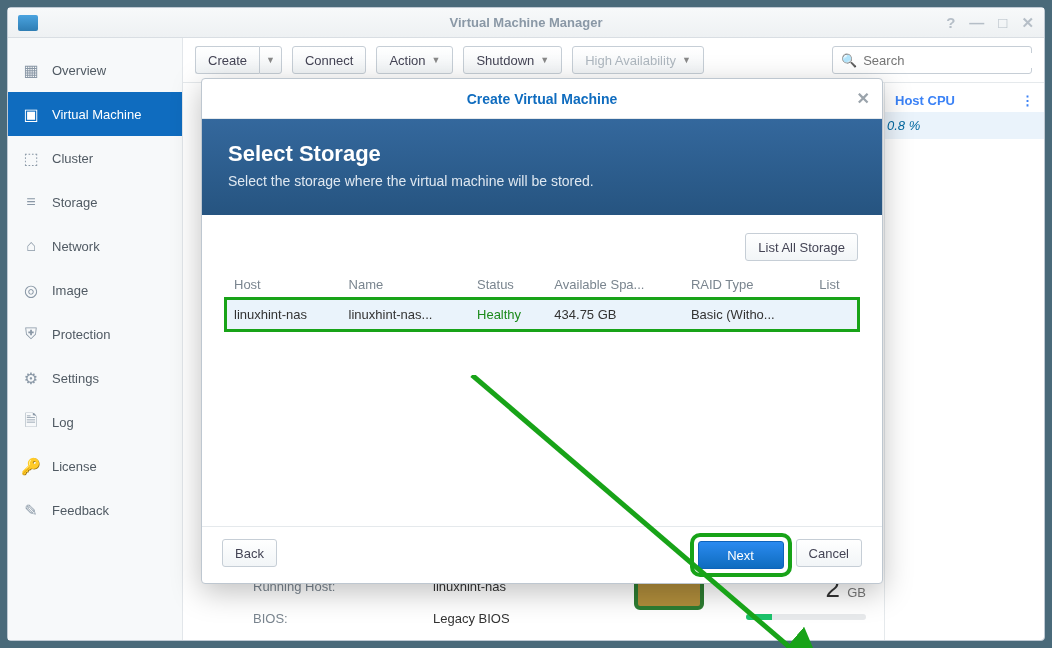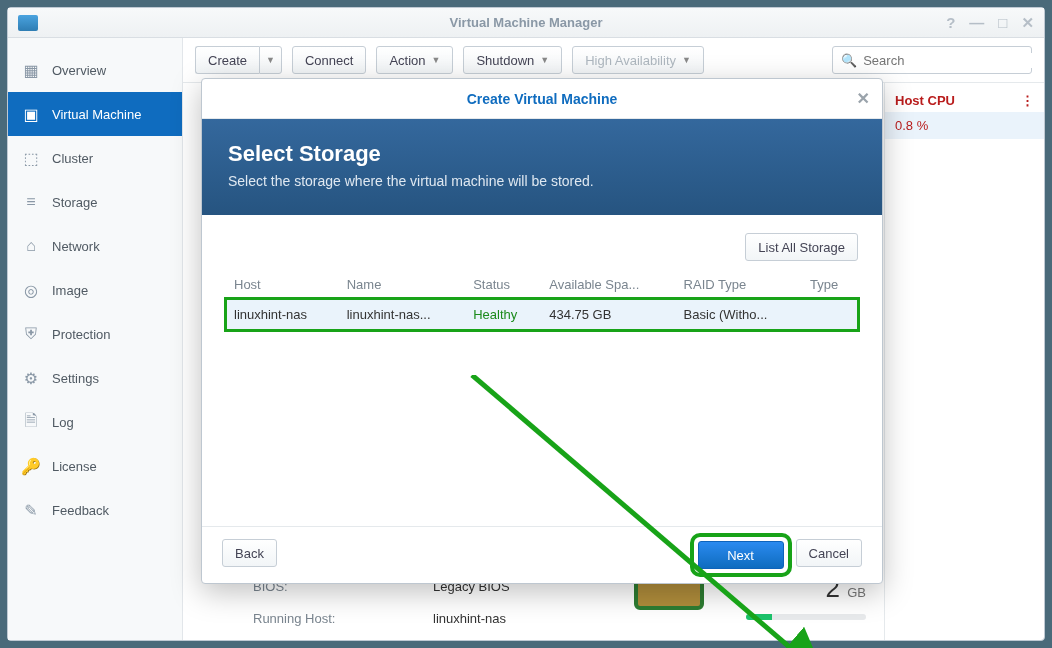--- a/index.html
+++ b/index.html
@@ -139,24 +139,24 @@
   }
   .center { flex:1; position:relative; }
   .right-panel {
     width: 160px;
     border-left: 1px solid #e5e9ec;
     padding: 6px 0;
   }
   .right-panel .hdr {
     display:flex; justify-content:space-between; align-items:center;
     padding: 4px 10px;
-    font-weight:600; color:#b91c1c;
+    font-weight:600; color:#3b82f6;
   }
   .right-panel .val {
-    background:#eaf3fb; padding:6px 10px; color:#b91c1c;
+    background:#eaf3fb; padding:6px 2px; color:#0369a1;font-style:italic;
   }
   
   .bg-info {
     position:absolute; left:70px; bottom:6px;
     color:#666; font-size:13px;
   }
   .bg-info .row { display:flex; gap:80px; height:32px; align-items:center;}
   .bg-info .lbl{ width:100px; color:#7a858f;}
   .bg-info .v { color:#333; font-weight:500;}
   .bg-right {
@@ -313,26 +313,26 @@
           <span>🔍</span>
           <input placeholder="Search" style="">
         </div>
       </div>
 
       <div class="content-area">
         <div class="center">
 
           <div class="bg-info">
             <div class="row">
+              <span class="lbl">Running Host:</span>
+              <span class="v">linuxhint-nas</span>
+            </div>
+            <div class="row">
               <span class="lbl">BIOS:</span>
               <span class="v">Legacy BIOS</span>
-            </div>
-            <div class="row">
-              <span class="lbl">Running Host:</span>
-              <span class="v">linuxhint-nas</span>
             </div>
           </div>
           <div class="chip"></div>
           <div class="bg-right">
             <div class="heading">ory</div>
             <div class="big">
               <span>2</span>
               <small>GB</small>
             </div>
             <div class="bar">
@@ -367,21 +367,21 @@
           </button>
       </div>
       <table class="stg">
         <thead>
           <tr>
             <th>Host</th>
             <th>Name</th>
             <th>Status</th>
             <th>Available Spa...</th>
             <th>RAID Type</th>
-            <th>Type</th>
+            <th>List</th>
           </tr>
         </thead>
         <tbody>
           <tr class="sel">
             <td>linuxhint-nas</td>
             <td>linuxhint-nas...</td>
             <td class="healthy">Healthy</td>
             <td>434.75 GB</td>
             <td>Basic (Witho...</td>
             <td></td>

